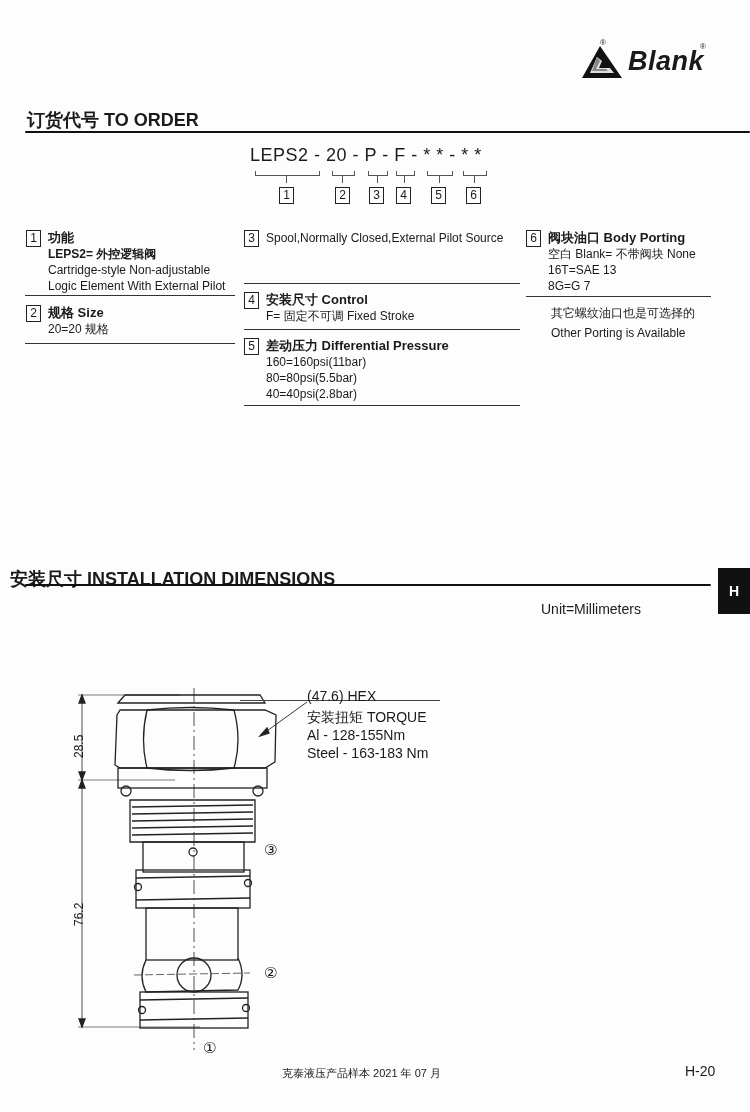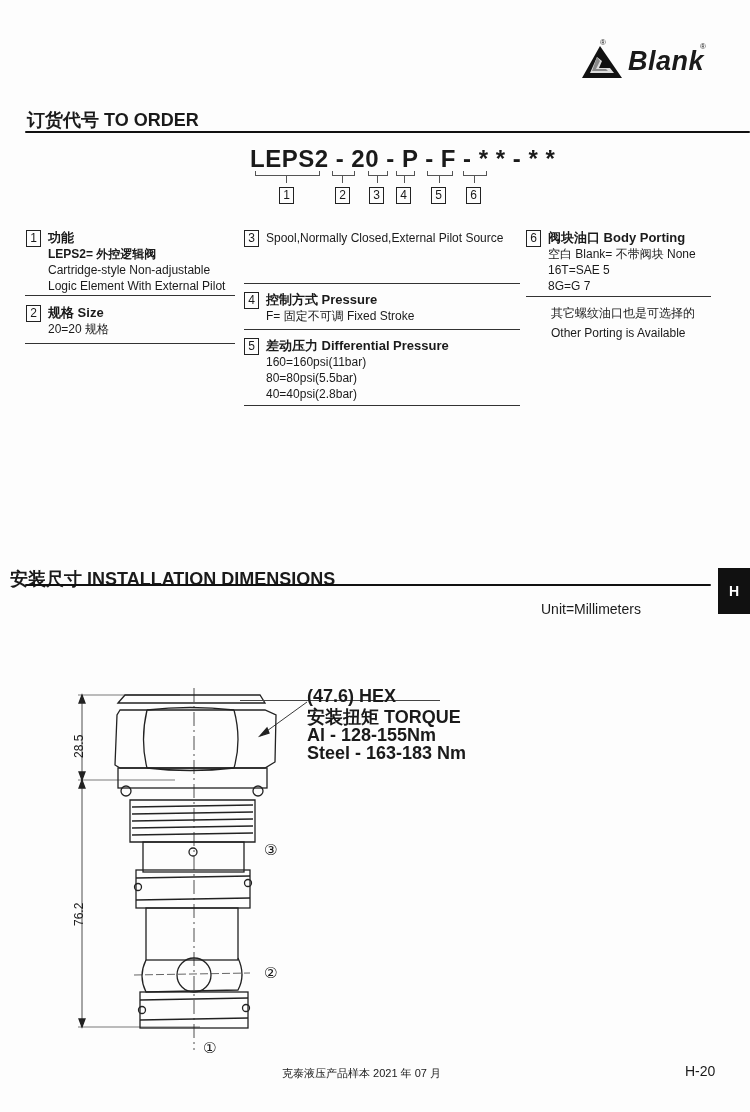--- a/index.html
+++ b/index.html
@@ -5,32 +5,32 @@
   html, body { margin:0; padding:0; }
   body { width:750px; height:1112px; background:#fdfdfd; position:relative; overflow:hidden;
          font-family:"Liberation Sans", "DejaVu Sans", sans-serif; color:#1a1a1a; }
   .abs { position:absolute; }
   .logo { left:580px; top:44px; width:140px; height:38px; }
   .logo-text { position:absolute; left:48px; top:2px; font-size:27px; font-weight:bold; font-style:italic; letter-spacing:0.5px; }
   .logo-reg1 { position:absolute; left:20px; top:-6px; font-size:8px; }
   .logo-reg2 { position:absolute; left:120px; top:-2px; font-size:8px; }
   .section-title { font-size:18px; font-weight:bold; }
   .rule { height:2px; background:#111; border-radius:2px; }
-  .code-line { left:250px; top:145px; font-size:24px; font-weight:bold; letter-spacing:0.5px; white-space:pre; }
+  .code-line { left:250px; top:145px; font-size:18px; font-weight:normal; letter-spacing:0.5px; white-space:pre; }
   .box { display:inline-block; border:1px solid #222; width:13px; height:15px; line-height:15px; text-align:center; font-size:12px; }
   .bracket { border:1px solid #555; border-top:none; height:4px; }
   .stem { width:1px; height:8px; background:#555; }
   .item { font-size:12px; line-height:16px; }
   .item .hd { font-size:13px; font-weight:bold; }
   .item .num { position:absolute; left:0; top:0; }
   .item .body { position:absolute; left:22px; top:0; white-space:nowrap; }
   .sep { height:1px; background:#333; }
   .tab-h { left:718px; top:568px; width:32px; height:46px; background:#111; color:#fff; font-weight:bold; font-size:14px; text-align:center; line-height:46px; }
   .dim-label { font-size:12px; transform:rotate(-90deg); transform-origin:left top; white-space:nowrap; }
-  .callout { font-size:18px; line-height:17px; white-space:nowrap;font-weight:bold; }
+  .callout { font-size:14px; line-height:17px; white-space:nowrap; }
   .footer-left { left:282px; top:1066px; font-size:11px; }
   .footer-right { left:685px; top:1063px; font-size:14px; }
   .circ { font-size:15px; }
 </style>
 </head>
 <body>
 
 <div class="abs logo">
   <svg class="abs" style="left:0;top:0" width="44" height="36" viewBox="0 0 44 36">
     <polygon points="20,2 2,34 42,34" fill="#111"></polygon>
@@ -91,21 +91,21 @@
   <span class="num box">3</span>
   <div class="body">
     <div>Spool,Normally Closed,External Pilot Source</div>
   </div>
 </div>
 <div class="abs sep" style="left:244px;top:283px;width:276px"></div>
 
 <div class="abs item" style="left:244px;top:292px;width:280px;height:36px">
   <span class="num box">4</span>
   <div class="body">
-    <div class="hd">控制方式 Pressure</div>
+    <div class="hd">安装尺寸 Control</div>
     <div>F= 固定不可调 Fixed Stroke</div>
   </div>
 </div>
 <div class="abs sep" style="left:244px;top:329px;width:276px"></div>
 
 <div class="abs item" style="left:244px;top:338px;width:280px;height:66px">
   <span class="num box">5</span>
   <div class="body">
     <div class="hd">差动压力 Differential Pressure</div>
     <div>160=160psi(11bar)</div>
@@ -113,21 +113,21 @@
     <div>40=40psi(2.8bar)</div>
   </div>
 </div>
 <div class="abs sep" style="left:244px;top:405px;width:276px"></div>
 
 <div class="abs item" style="left:526px;top:230px;width:200px;height:62px">
   <span class="num box">6</span>
   <div class="body">
     <div class="hd">阀块油口 Body Porting</div>
     <div>空白 Blank= 不带阀块 None</div>
-    <div>16T=SAE 5</div>
+    <div>16T=SAE 13</div>
     <div>8G=G 7</div>
   </div>
 </div>
 <div class="abs sep" style="left:526px;top:296px;width:185px"></div>
 <div class="abs item" style="left:551px;top:305px">其它螺纹油口也是可选择的</div>
 <div class="abs item" style="left:551px;top:325px">Other Porting is Available</div>
 
 <div class="abs section-title" style="left:10px;top:567px">安装尺寸 INSTALLATION DIMENSIONS</div>
 <div class="abs rule" style="left:25px;top:584px;width:686px"></div>
 <div class="abs tab-h">H</div>

